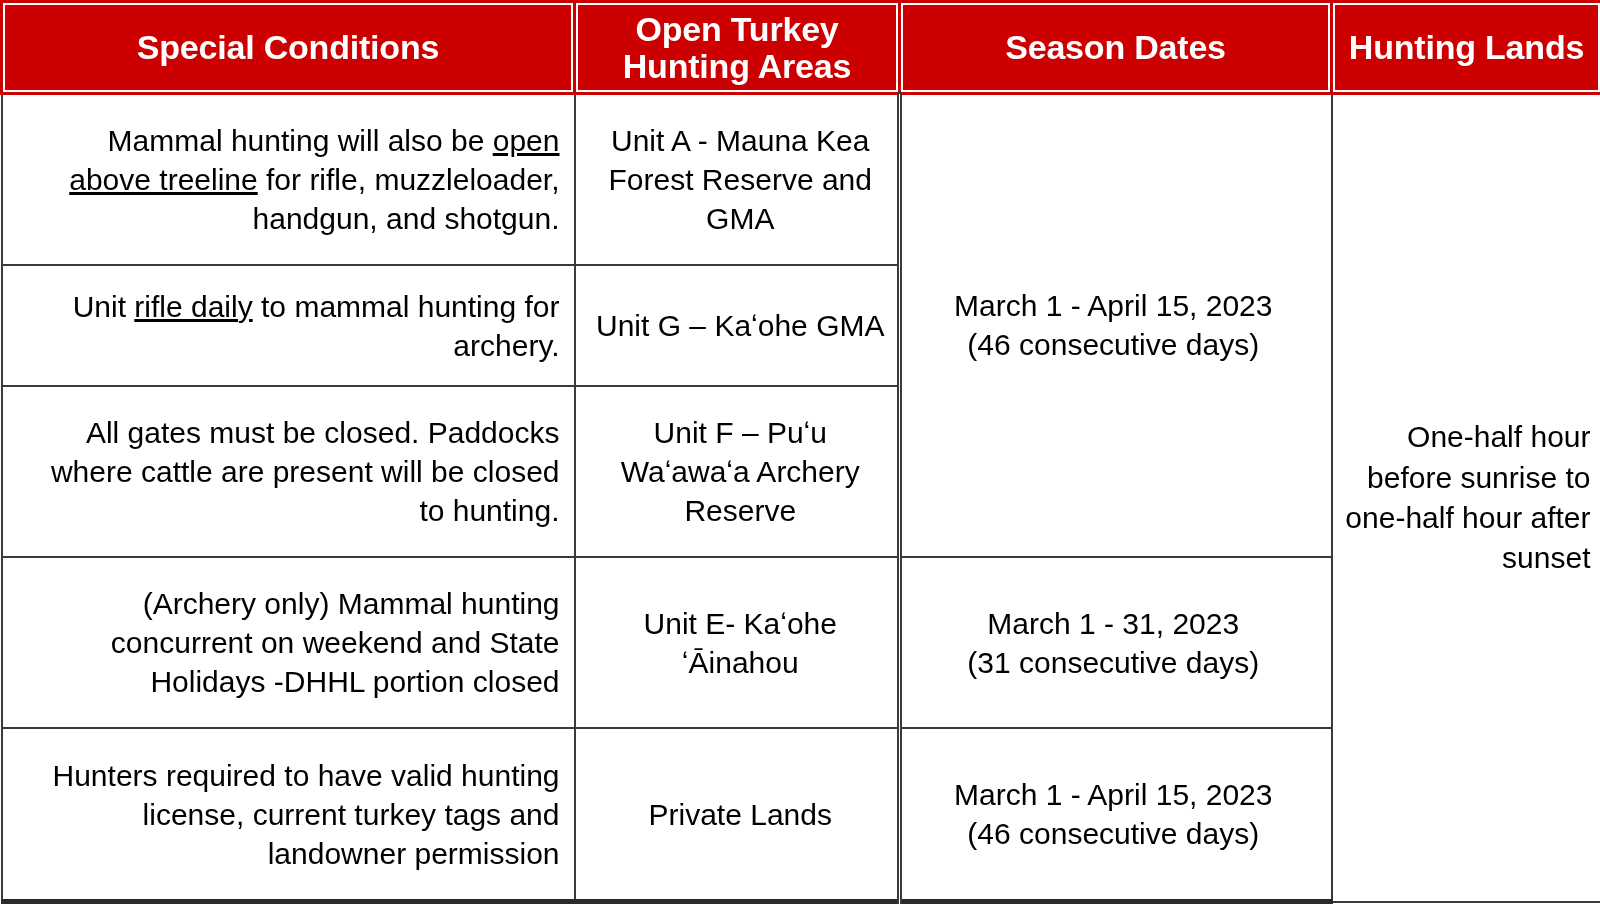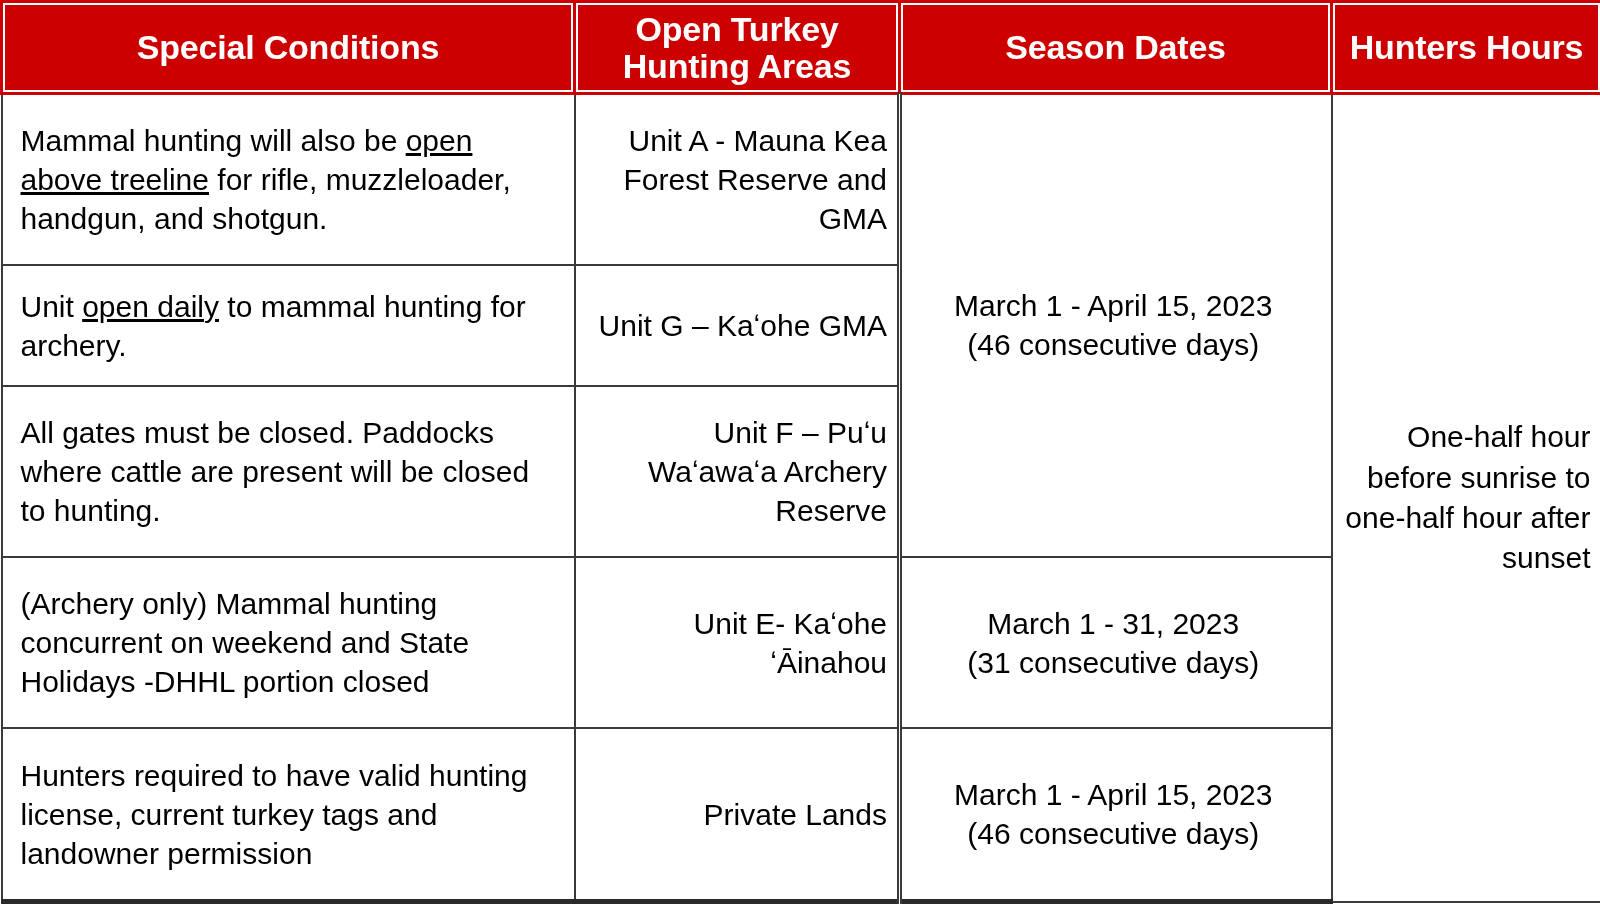--- a/index.html
+++ b/index.html
@@ -51,26 +51,26 @@
     color: #000000;
     font-size: 30px;
     line-height: 1.30;
     vertical-align: middle;
     border: 2px solid #3a3a3a;
     padding: 6px 10px 6px 16px;
     box-sizing: border-box;
   }
 
   td.col-cond {
-    text-align: left;
+    text-align: right;
     padding-left: 18px;
     padding-right: 14px;
   }
   td.col-area {
-    text-align: right;
+    text-align: center;
     padding-left: 18px;
     padding-right: 10px;
   }
   td.col-dates {
     text-align: center;
     border-left: 5px double #3a3a3a;
     padding-left: 14px;
     padding-right: 20px;
   }
   td.col-hours {
@@ -97,41 +97,41 @@
       <col style="width:325px">
       <col style="width:432px">
       <col style="width:270px">
     </colgroup>
 
     <thead>
       <tr>
         <th class="hdr">Special Conditions</th>
         <th class="hdr">Open Turkey Hunting Areas</th>
         <th class="hdr">Season Dates</th>
-        <th class="hdr">Hunters Hours</th>
+        <th class="hdr">Hunting Lands</th>
       </tr>
     </thead>
 
     <tbody>
 
       <tr>
         <td class="col-cond">
           <span><span>Mammal hunting will also be </span><u class="ul">open above treeline</u><span> for rifle, muzzleloader, handgun, and shotgun.</span></span>
         </td>
         <td class="col-area">Unit A - Mauna Kea Forest Reserve and GMA</td>
         <td class="col-dates" rowspan="3">
           <div>March 1 - April 15, 2023</div>
           <div>(46 consecutive days)</div>
         </td>
         <td class="col-hours" rowspan="5">One-half hour before sunrise to one-half hour after sunset</td>
       </tr>
 
       <tr>
         <td class="col-cond">
-          <span><span>Unit </span><u class="ul">open daily</u><span> to mammal hunting for archery.</span></span>
+          <span><span>Unit </span><u class="ul">rifle daily</u><span> to mammal hunting for archery.</span></span>
         </td>
         <td class="col-area">Unit G – Kaʻohe GMA</td>
       </tr>
 
       <tr>
         <td class="col-cond">All gates must be closed. Paddocks where cattle are present will be closed to hunting.</td>
         <td class="col-area">Unit F – Puʻu Waʻawaʻa Archery Reserve</td>
       </tr>
 
       <tr>

